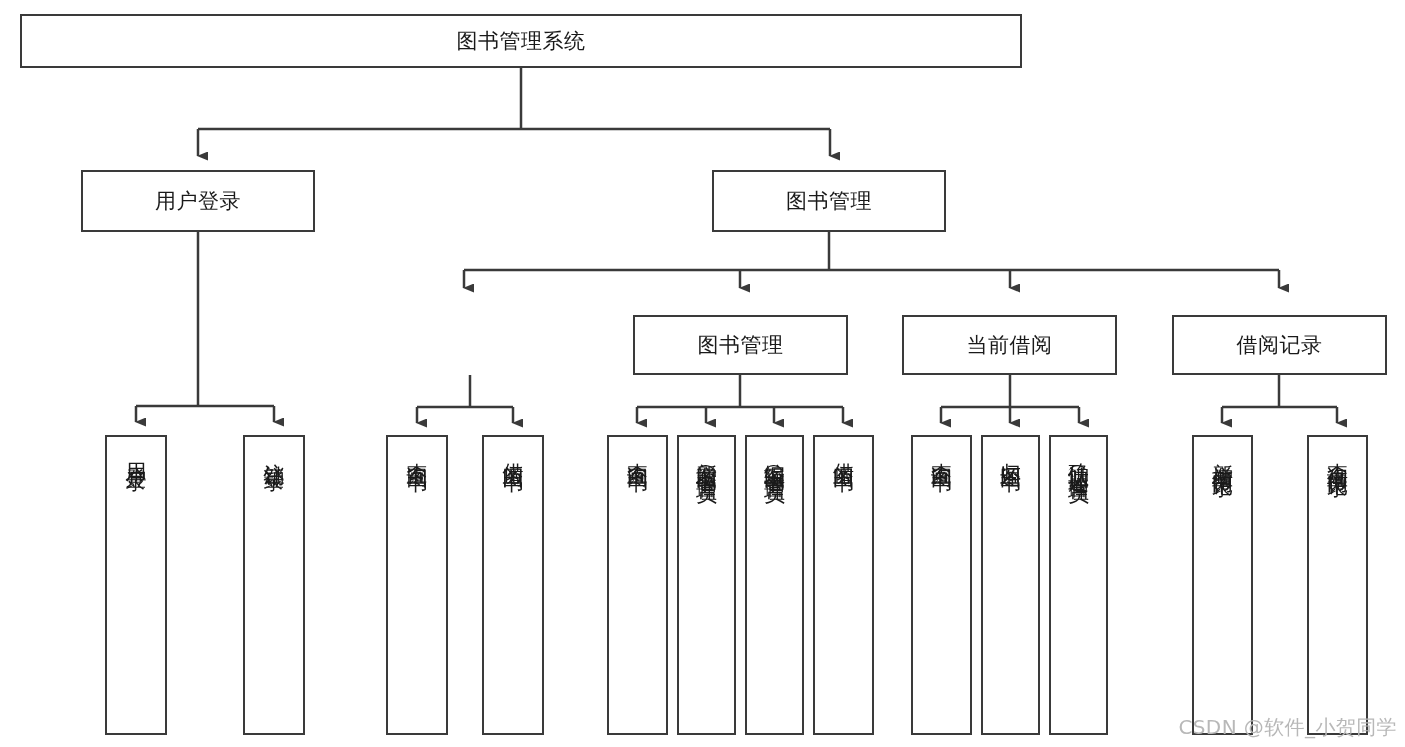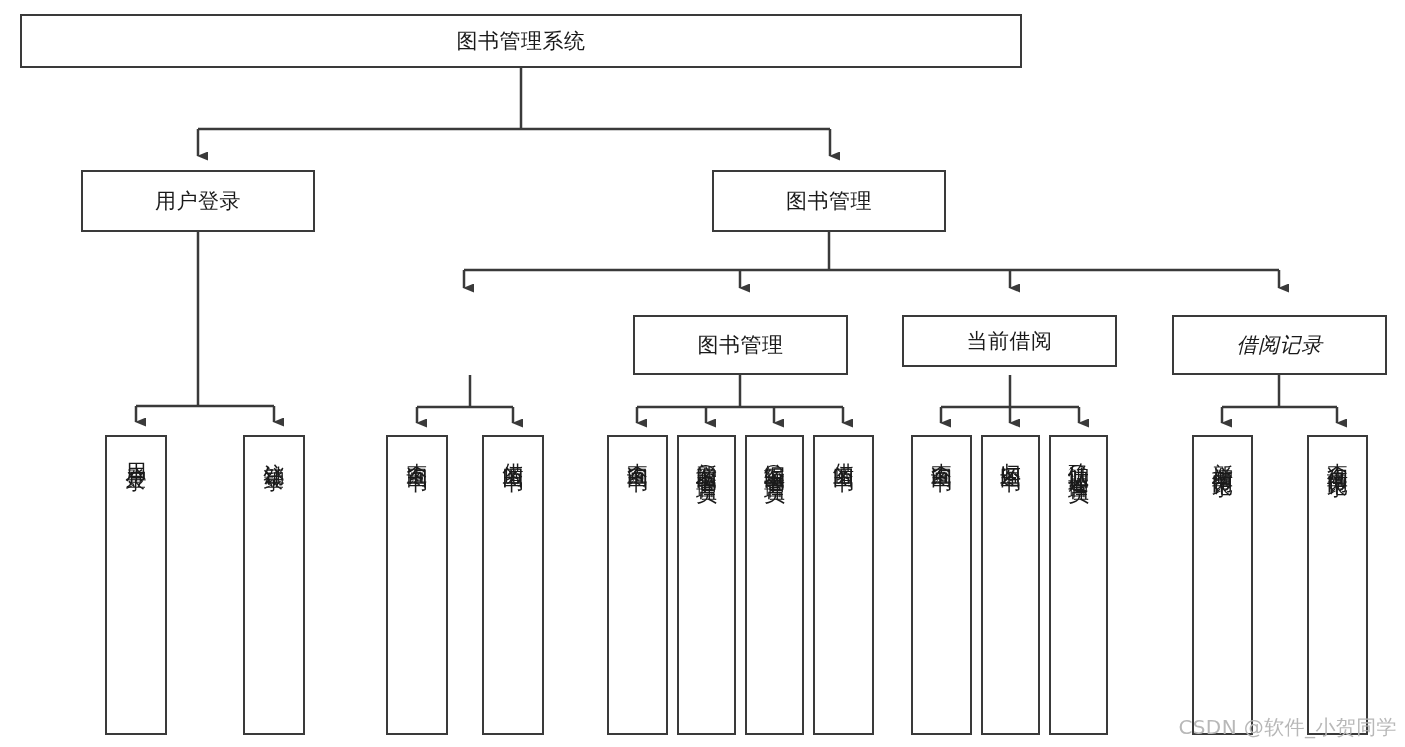--- a/index.html
+++ b/index.html
@@ -135,25 +135,25 @@
 
   <div class="node h-node" style="left:712px; top:170px; width:234px; height:62px;">
     <span class="lbl">图书管理</span>
   </div>
 
 
   <div class="node h-node" style="left:633px; top:315px; width:215px; height:60px;">
     <span class="lbl">图书管理</span>
   </div>
 
-  <div class="node h-node" style="left:902px; top:315px; width:215px; height:52px;">
+  <div class="node h-node" style="left:902px; top:315px; width:215px; height:60px;">
     <span class="lbl">当前借阅</span>
   </div>
 
-  <div class="node h-node" style="left:1172px; top:315px; width:215px; height:60px;font-style:italic;">
+  <div class="node h-node" style="left:1172px; top:315px; width:215px; height:60px;">
     <span class="lbl">借阅记录</span>
   </div>
 
   <div class="node v-node" style="left:105px; top:435px; width:62px; height:300px;">
     <span class="lbl">用户登录</span>
   </div>
 
   <div class="node v-node" style="left:243px; top:435px; width:62px; height:300px;">
     <span class="lbl">注销登录</span>
   </div>

